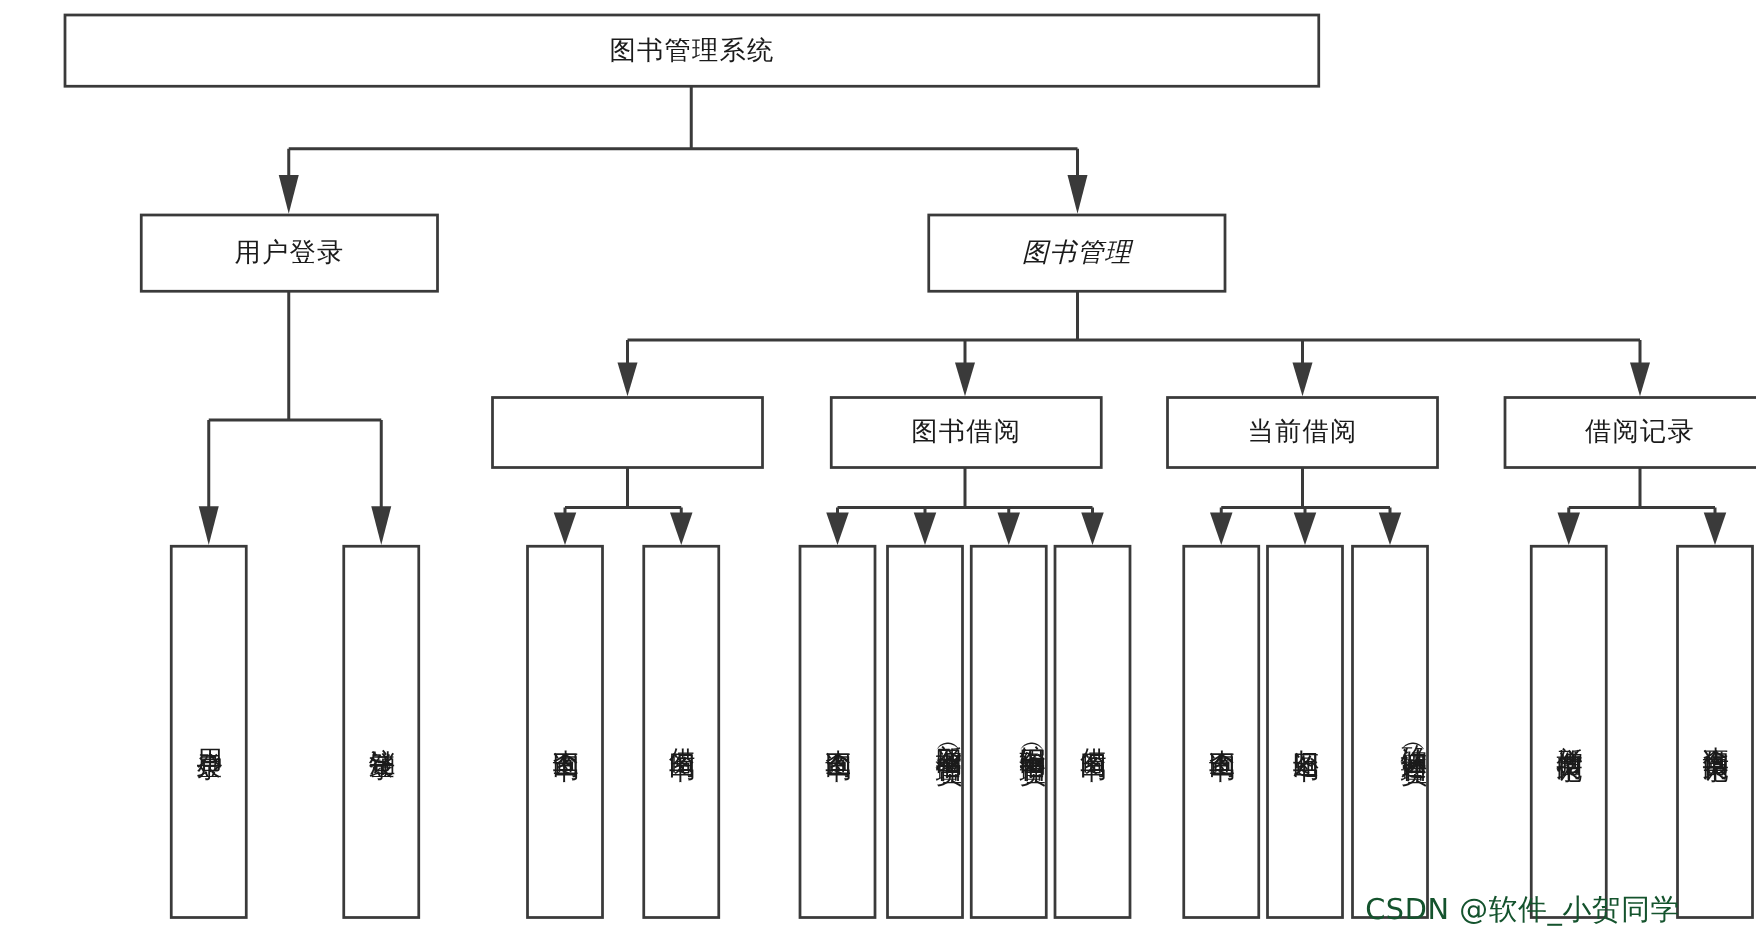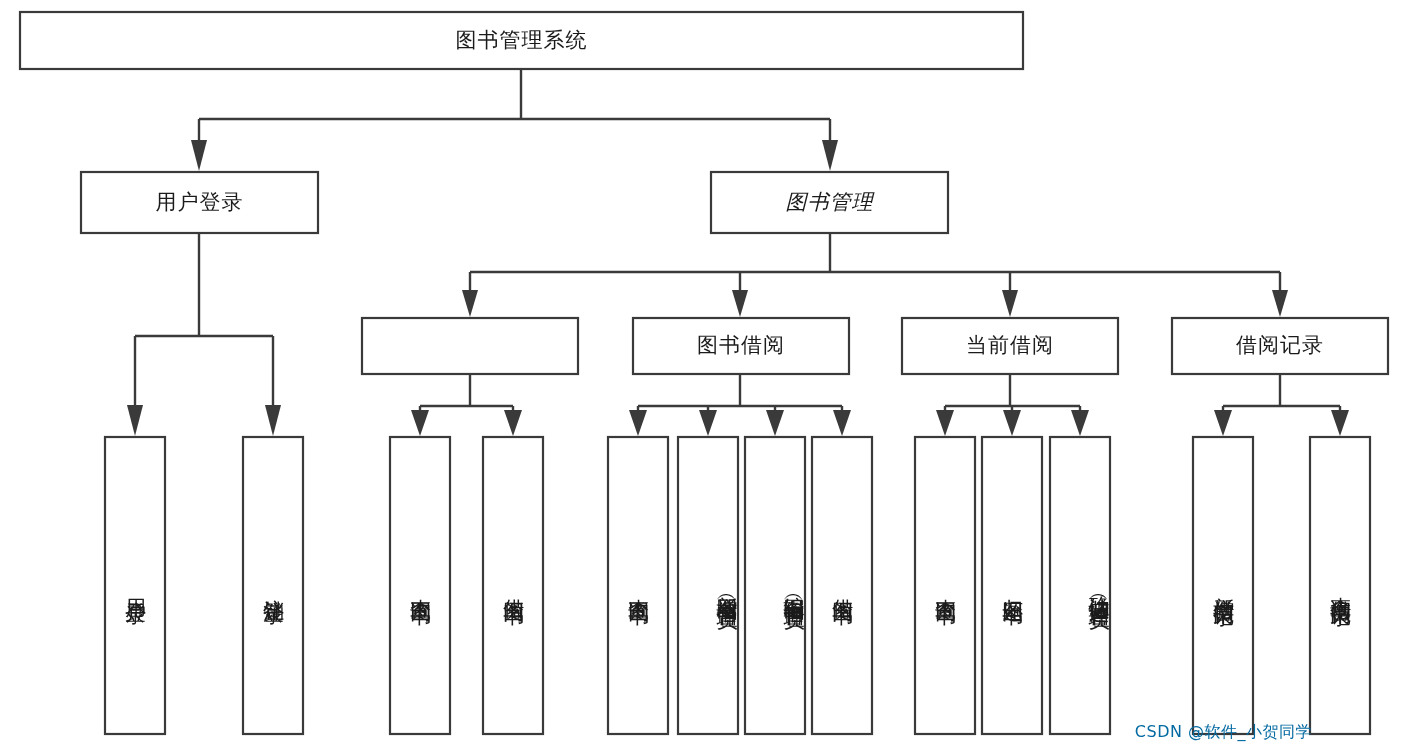--- a/index.html
+++ b/index.html
@@ -11,20 +11,21 @@
     width: 1405px;
     height: 747px;
     font-family: "DejaVu Sans", "Liberation Sans", sans-serif;
     overflow: hidden;
   }
   #diagram-root {
     position: relative;
     width: 1320px;
     height: 747px;
     background: #ffffff;
+    margin-left: 32px;
   }
   svg.diagram-canvas {
     position: absolute;
     left: 0;
     top: 0;
     width: 1405px;
     height: 747px;
     display: block;
   }
   .node-box {
@@ -68,22 +69,22 @@
     white-space: nowrap;
     pointer-events: none;
   }
   .node-label-v.mid {
     align-items: center;
   }
   .watermark {
     position: absolute;
     right: 8px;
     bottom: 4px;
-    font-size: 16px;
-    color: #0369a1;
+    font-size: 23px;
+    color: #14532d;
     letter-spacing: 0.5px;
     white-space: nowrap;
     pointer-events: none;
   }
 </style>
 </head>
 <body>
 
 <div id="diagram-root">
 

